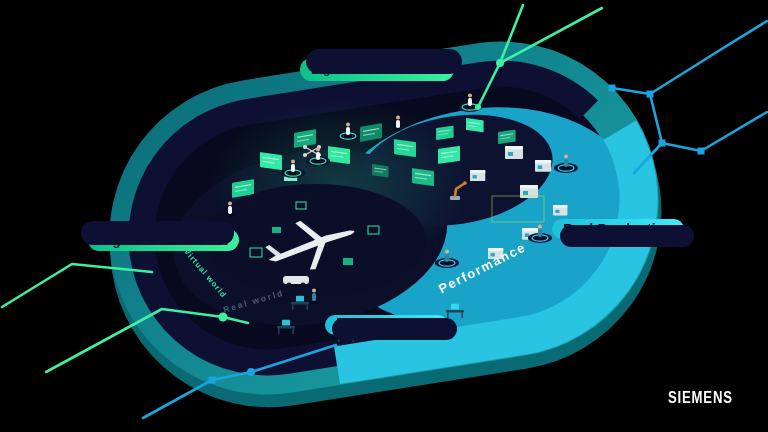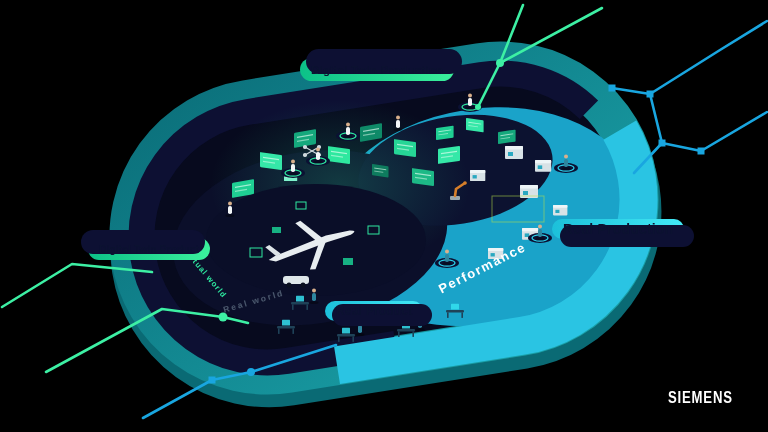--- a/index.html
+++ b/index.html
@@ -9,23 +9,23 @@
 
   
   .pill{position:absolute;z-index:5;display:inline-flex;align-items:center;justify-content:center;
         white-space:nowrap;border-radius:999px;font-weight:700;color:#0C1231;padding:0 11px;
         letter-spacing:.2px;cursor:pointer;}
   .pill::before{content:"";position:absolute;inset:-1px;border-radius:999px;background:#0D1033;
         z-index:-1;transform:var(--sh);}
   .pill.green{background:linear-gradient(90deg,#0CC188,#3BF09C);}
   .pill.cyan{background:linear-gradient(90deg,#1CC0DA,#43E9F6);}
   #pill-dtproduction{left:300px;top:58px;height:23px;font-size:11.5px;--sh:translate(7px,-8px);}
-  #pill-dtproduct{left:88px;top:238px;height:22px;font-size:10px;--sh:translate(-6px,-7px);}
+  #pill-dtproduct{left:88px;top:229px;height:22px;font-size:13px;--sh:translate(-6px,-7px);}
   #pill-rproduction{left:552px;top:181px;height:20px;font-size:14px;margin-top:38px;--sh:translate(9px,7px);}
-  #pill-rproduct{left:325px;top:301px;height:20px;font-size:12px;--sh:translate(8px,4px);}
+  #pill-rproduct{left:325px;top:315px;height:20px;font-size:16px;--sh:translate(8px,4px);}
 
   
   .bandtext{position:absolute;z-index:4;font-weight:700;white-space:nowrap;transform-origin:0 0;}
   #txt-performance{left:436px;top:283px;color:#FFFFFF;font-size:13px;letter-spacing:1.5px;
         transform:rotate(-27deg);}
   #txt-virtualworld{left:189px;top:247px;color:#2EE89F;font-size:8px;letter-spacing:1px;
         transform:rotate(50deg);}
   #txt-realworld{left:222px;top:305px;color:#CFEFF8;font-size:8.5px;letter-spacing:2px;
         opacity:.32;transform:rotate(-16deg);}
 

